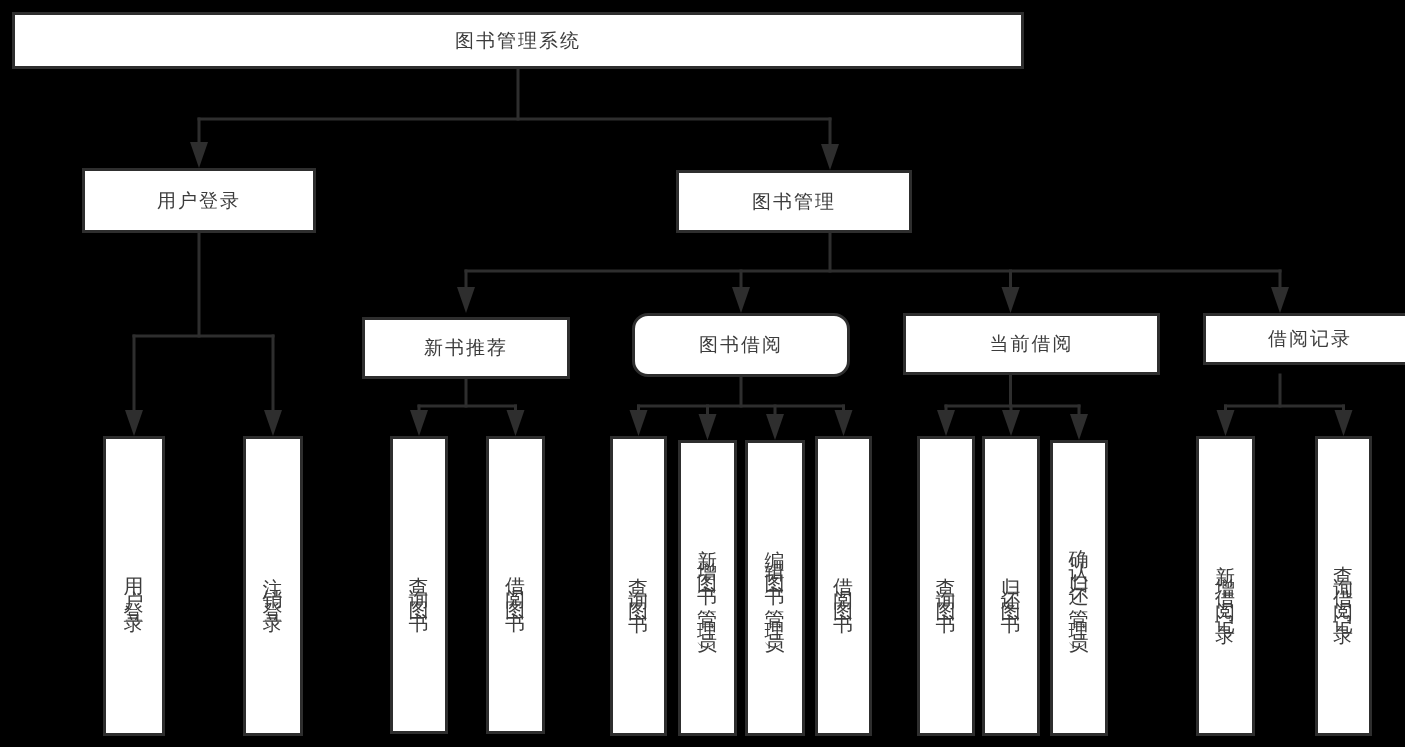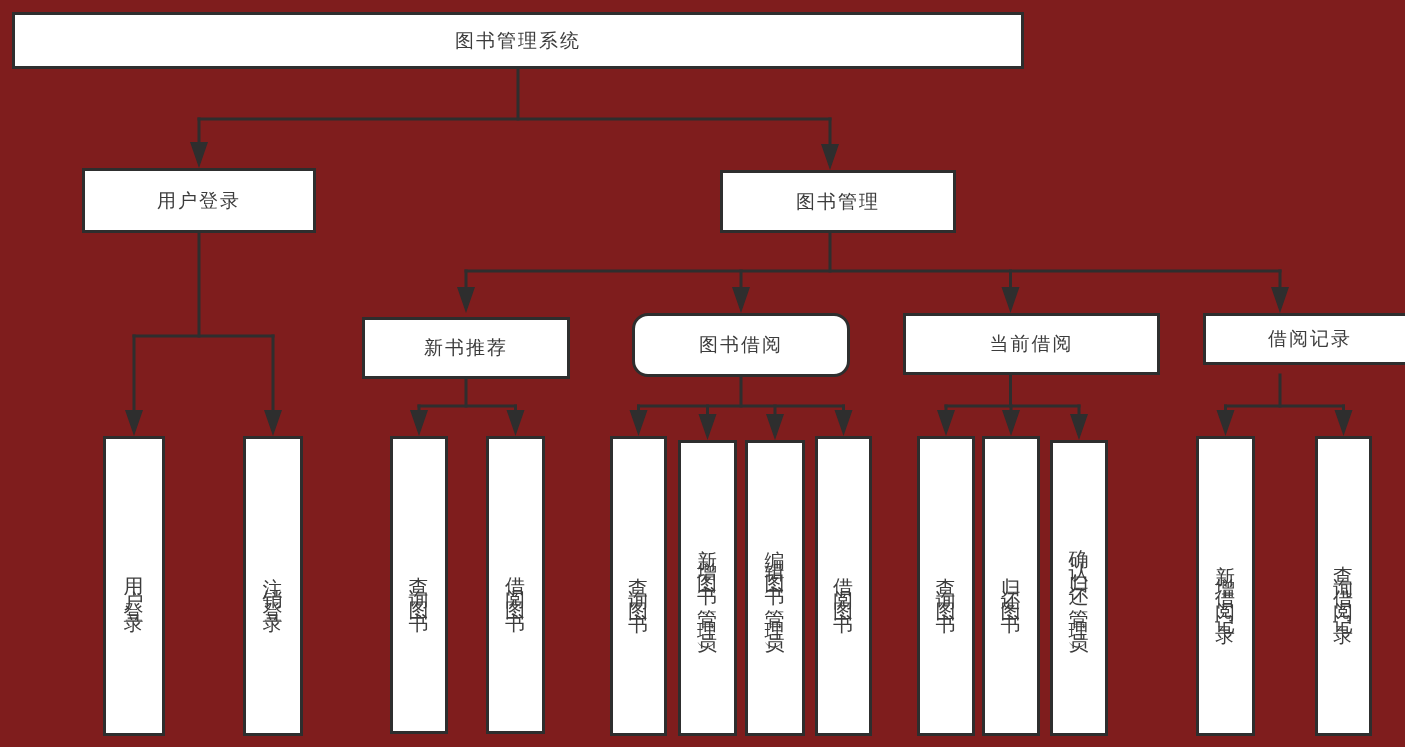--- a/index.html
+++ b/index.html
@@ -1,20 +1,20 @@
 <!DOCTYPE html>
 <html><head>
 <meta charset="utf-8">
 <style>
   html, body { margin: 0; padding: 0; background: #ffffff; }
   .canvas {
     position: relative;
     width: 1405px;
     height: 747px;
-    background: #7f1d1d;
+    background: #000000;
     overflow: hidden;
     font-family: "Liberation Sans", sans-serif;
   }
   #connectors {
     position: absolute;
     left: 0; top: 0;
     width: 1405px; height: 747px;
   }
   .node {
     position: absolute;
@@ -107,21 +107,21 @@
       <line x1="1343.5" y1="406" x2="1343.5" y2="418" stroke="#2e2e2e" stroke-width="3" stroke-linecap="square"></line>
       <polygon points="1334.5,410 1352.5,410 1343.5,436" fill="#2e2e2e"></polygon>
     </svg>
   <div id="nodes">
       <div class="node horiz" style="left: 12px; top: 12px; width: 1012px; height: 57px; border-color: rgb(46, 46, 46); color: rgb(60, 60, 60);">
         <span class="node-label">图书管理系统</span>
       </div>
       <div class="node horiz" style="left: 82px; top: 168px; width: 234px; height: 65px; border-color: rgb(46, 46, 46); color: rgb(60, 60, 60);">
         <span class="node-label">用户登录</span>
       </div>
-      <div class="node horiz" style="left: 720px; top: 170px; width: 236px; height: 63px; border-color: rgb(46, 46, 46); color: rgb(60, 60, 60);">
+      <div class="node horiz" style="left: 676px; top: 170px; width: 236px; height: 63px; border-color: rgb(46, 46, 46); color: rgb(60, 60, 60);">
         <span class="node-label">图书管理</span>
       </div>
       <div class="node horiz" style="left: 362px; top: 317px; width: 208px; height: 62px; border-color: rgb(46, 46, 46); color: rgb(60, 60, 60);">
         <span class="node-label">新书推荐</span>
       </div>
       <div class="node horiz" style="left: 632px; top: 313px; width: 218px; height: 64px; border-color: rgb(46, 46, 46); color: rgb(60, 60, 60); border-radius: 16px;">
         <span class="node-label">图书借阅</span>
       </div>
       <div class="node horiz" style="left: 903px; top: 313px; width: 257px; height: 62px; border-color: rgb(46, 46, 46); color: rgb(60, 60, 60);">
         <span class="node-label">当前借阅</span>

